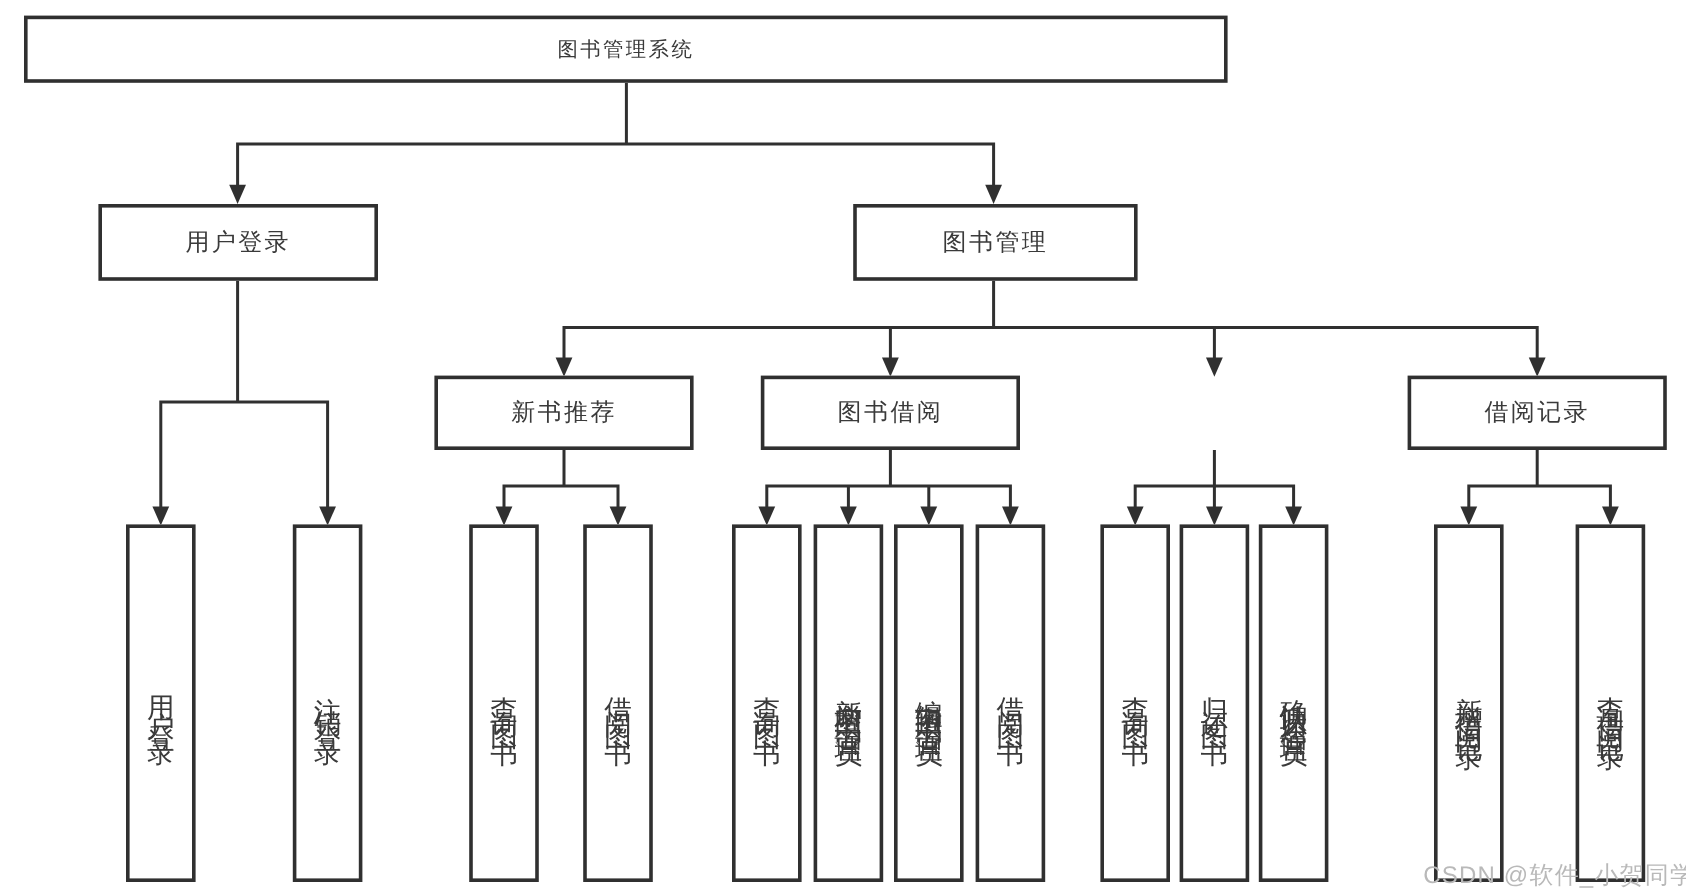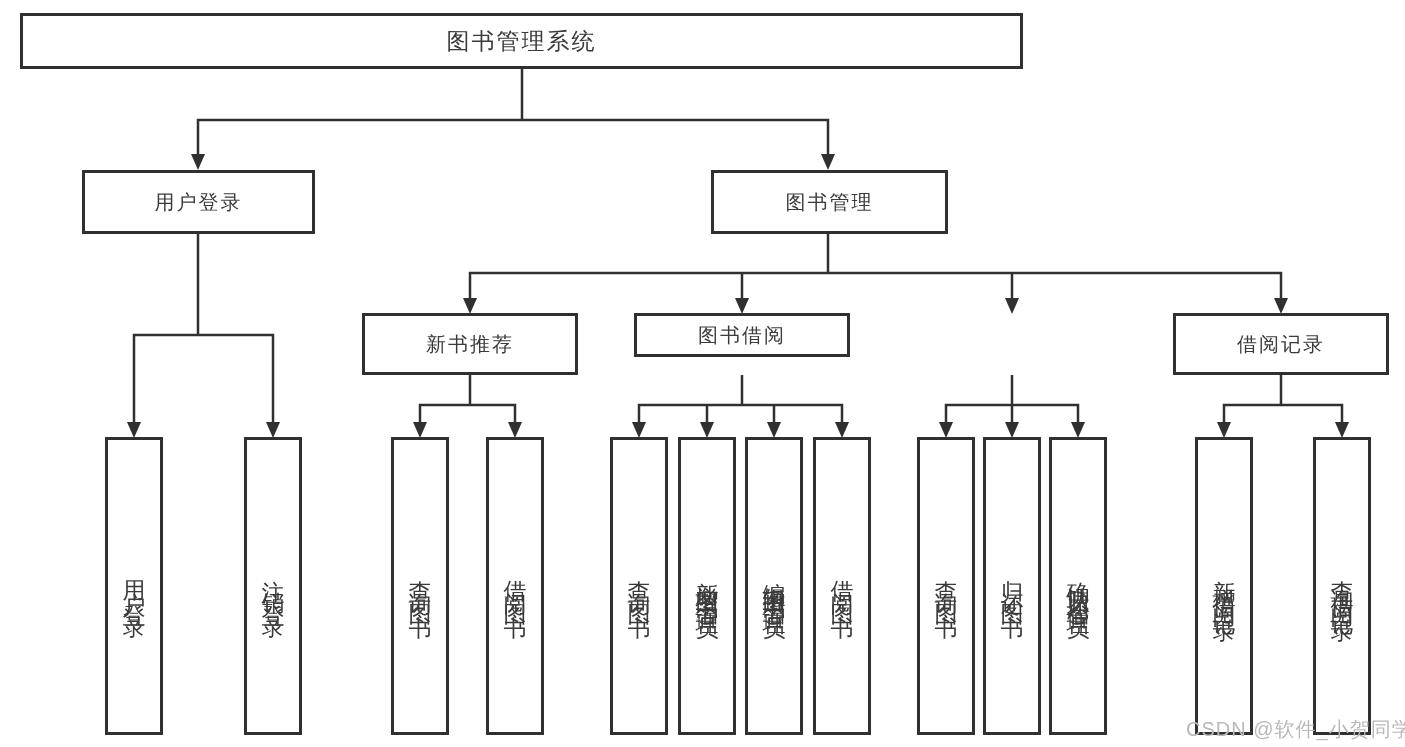--- a/index.html
+++ b/index.html
@@ -19,21 +19,21 @@
     display:flex;align-items:center;justify-content:center;
     z-index:2;
   }
   .hlabel{
     color:#3a3a3a;
     font-size:20px;
     letter-spacing:2px;
     line-height:1;
     white-space:nowrap;
   }
-  .root .hlabel{font-size:23px;}
+  .root .hlabel{font-size:17px;}
   .vlabel{
     writing-mode:vertical-rl;
     text-orientation:mixed;
     color:#3a3a3a;
     font-size:23px;
     line-height:1;
     white-space:nowrap;
   }
   .ls4{letter-spacing:12px;}
   .ls6{letter-spacing:8px;}
@@ -112,21 +112,21 @@
   <div class="box" style="left:82px;top:170px;width:233px;height:64px">
     <span class="hlabel">用户登录</span>
   </div>
   <div class="box" style="left:711px;top:170px;width:237px;height:64px">
     <span class="hlabel">图书管理</span>
   </div>
 
   <div class="box" style="left:362px;top:313px;width:216px;height:62px">
     <span class="hlabel">新书推荐</span>
   </div>
-  <div class="box" style="left:634px;top:313px;width:216px;height:44px">
+  <div class="box" style="left:634px;top:313px;width:216px;height:62px">
     <span class="hlabel">图书借阅</span>
   </div>
   <div class="box" style="left:1173px;top:313px;width:216px;height:62px">
     <span class="hlabel">借阅记录</span>
   </div>
 
   <div class="box" style="left:105px;top:437px;width:58px;height:298px">
     <span class="vlabel ls4">用户登录</span>
   </div>
   <div class="box" style="left:244px;top:437px;width:58px;height:298px">

